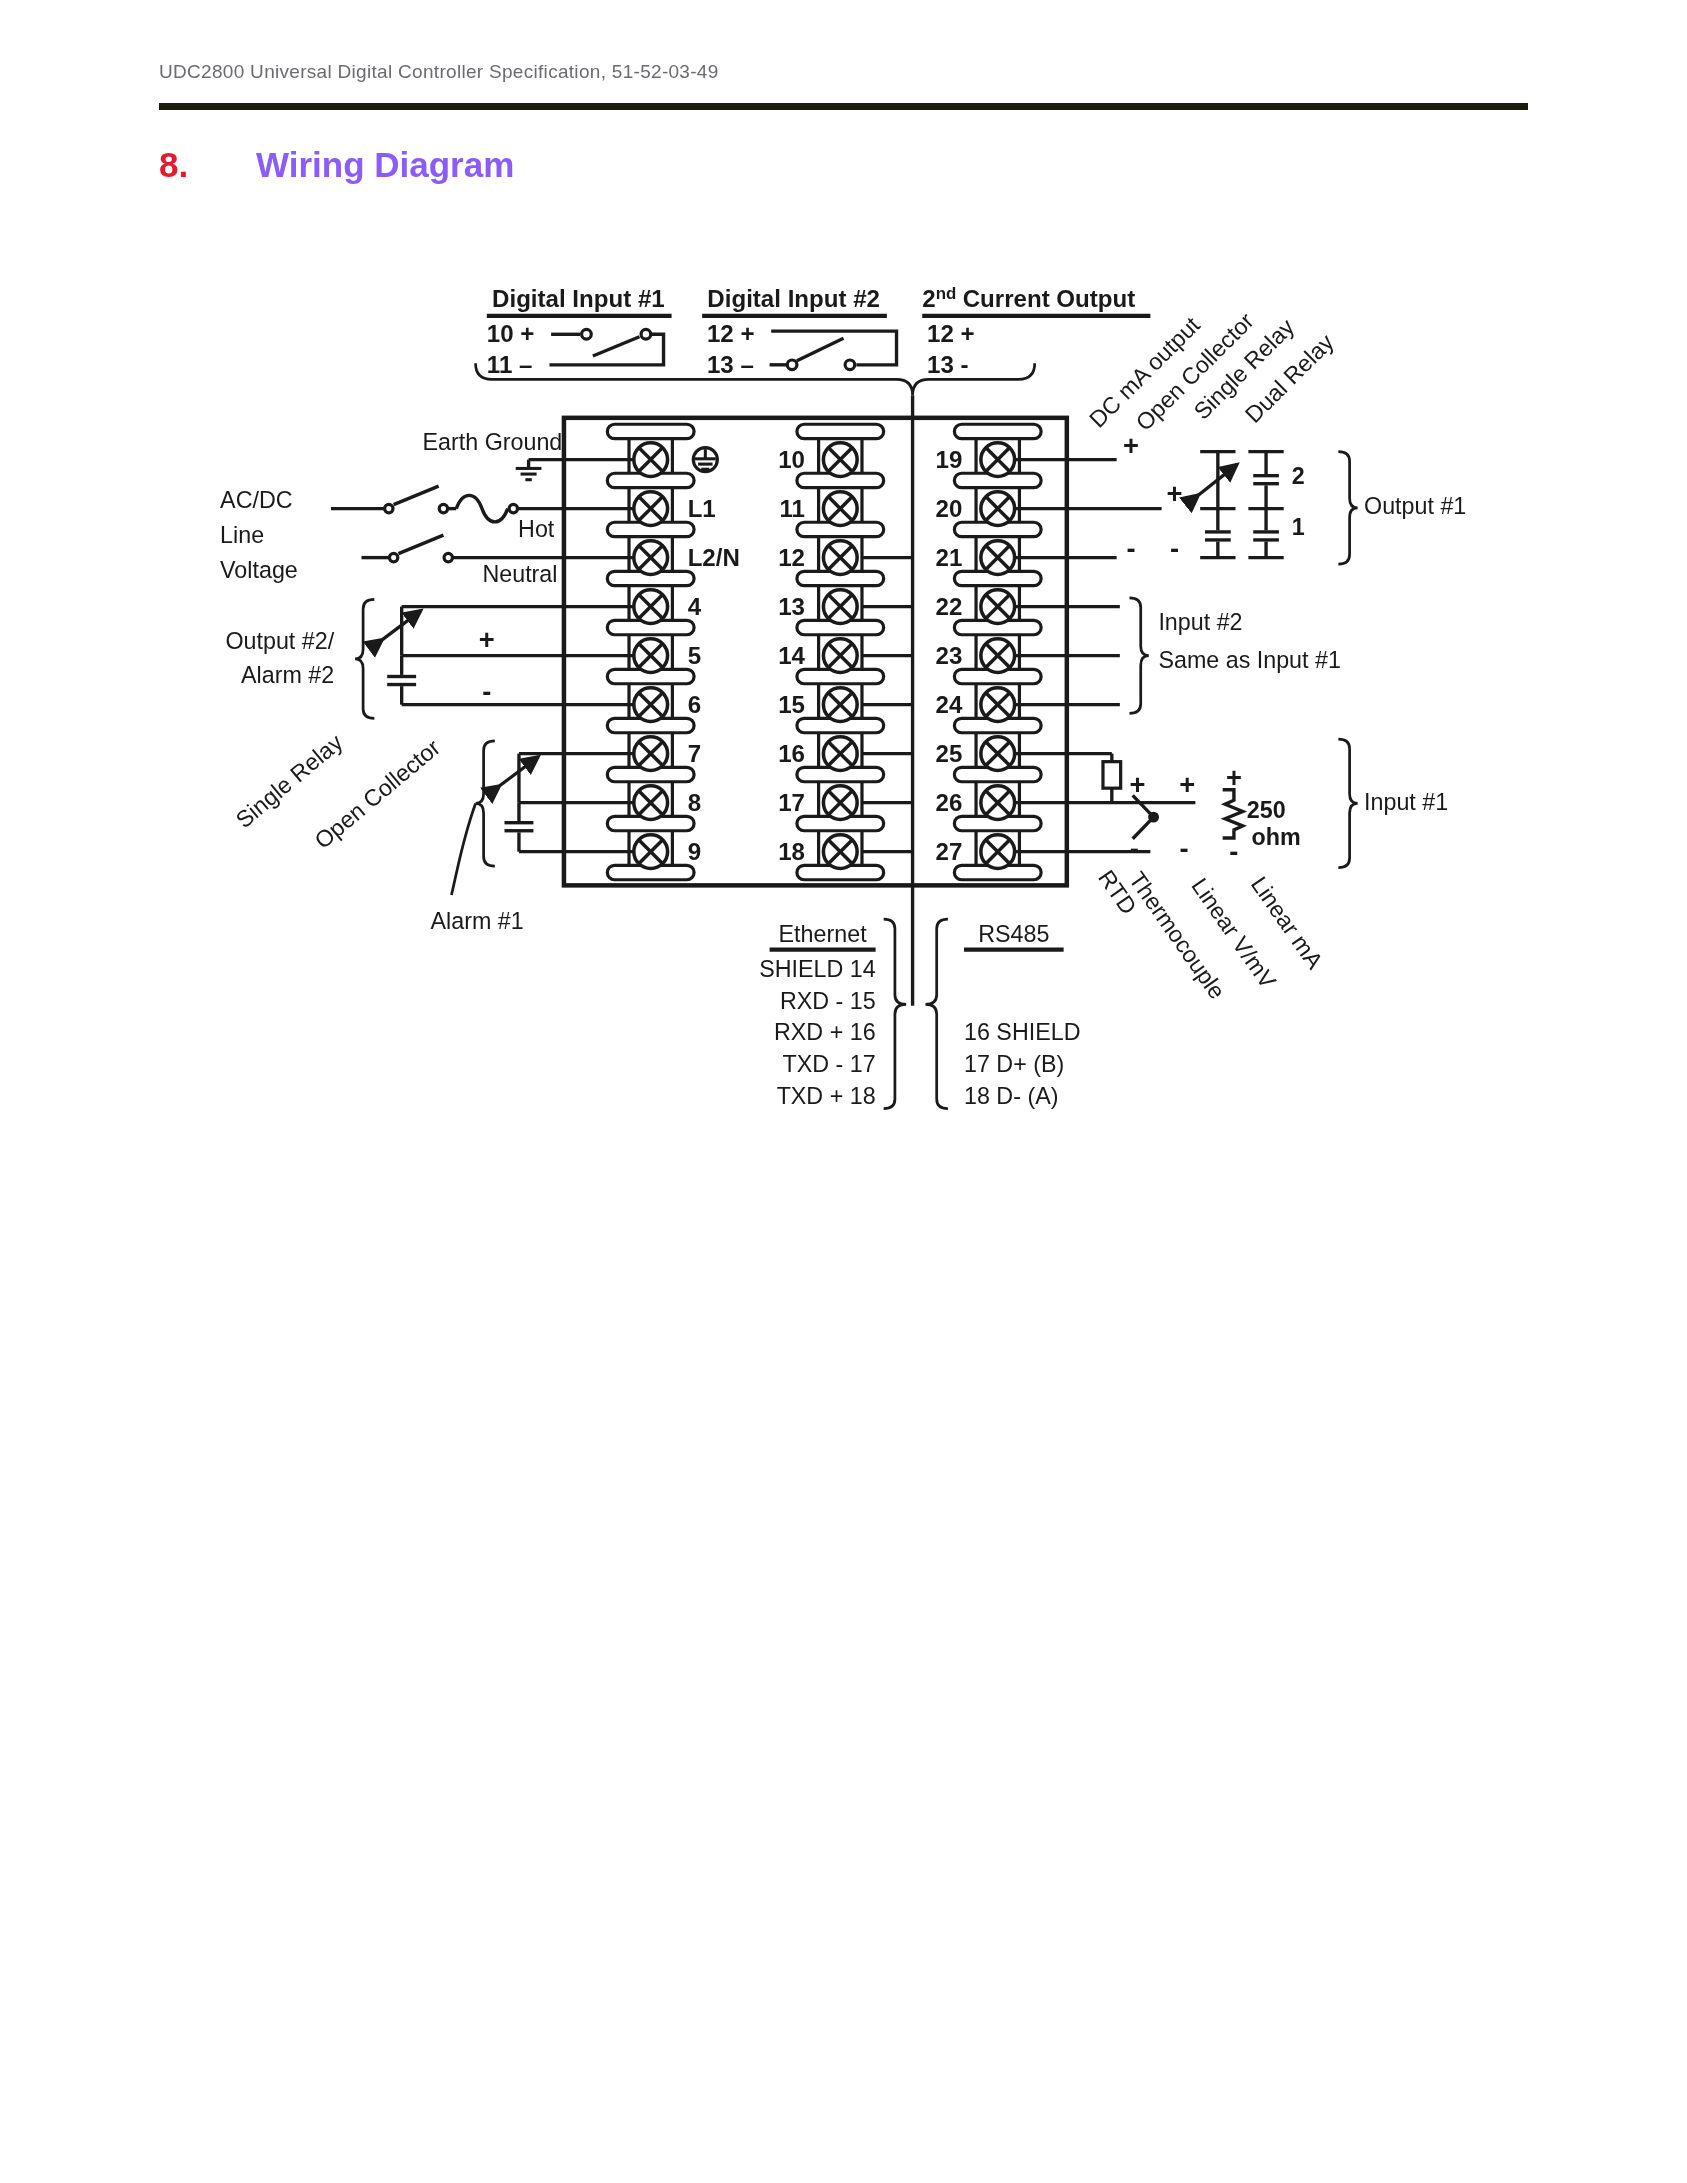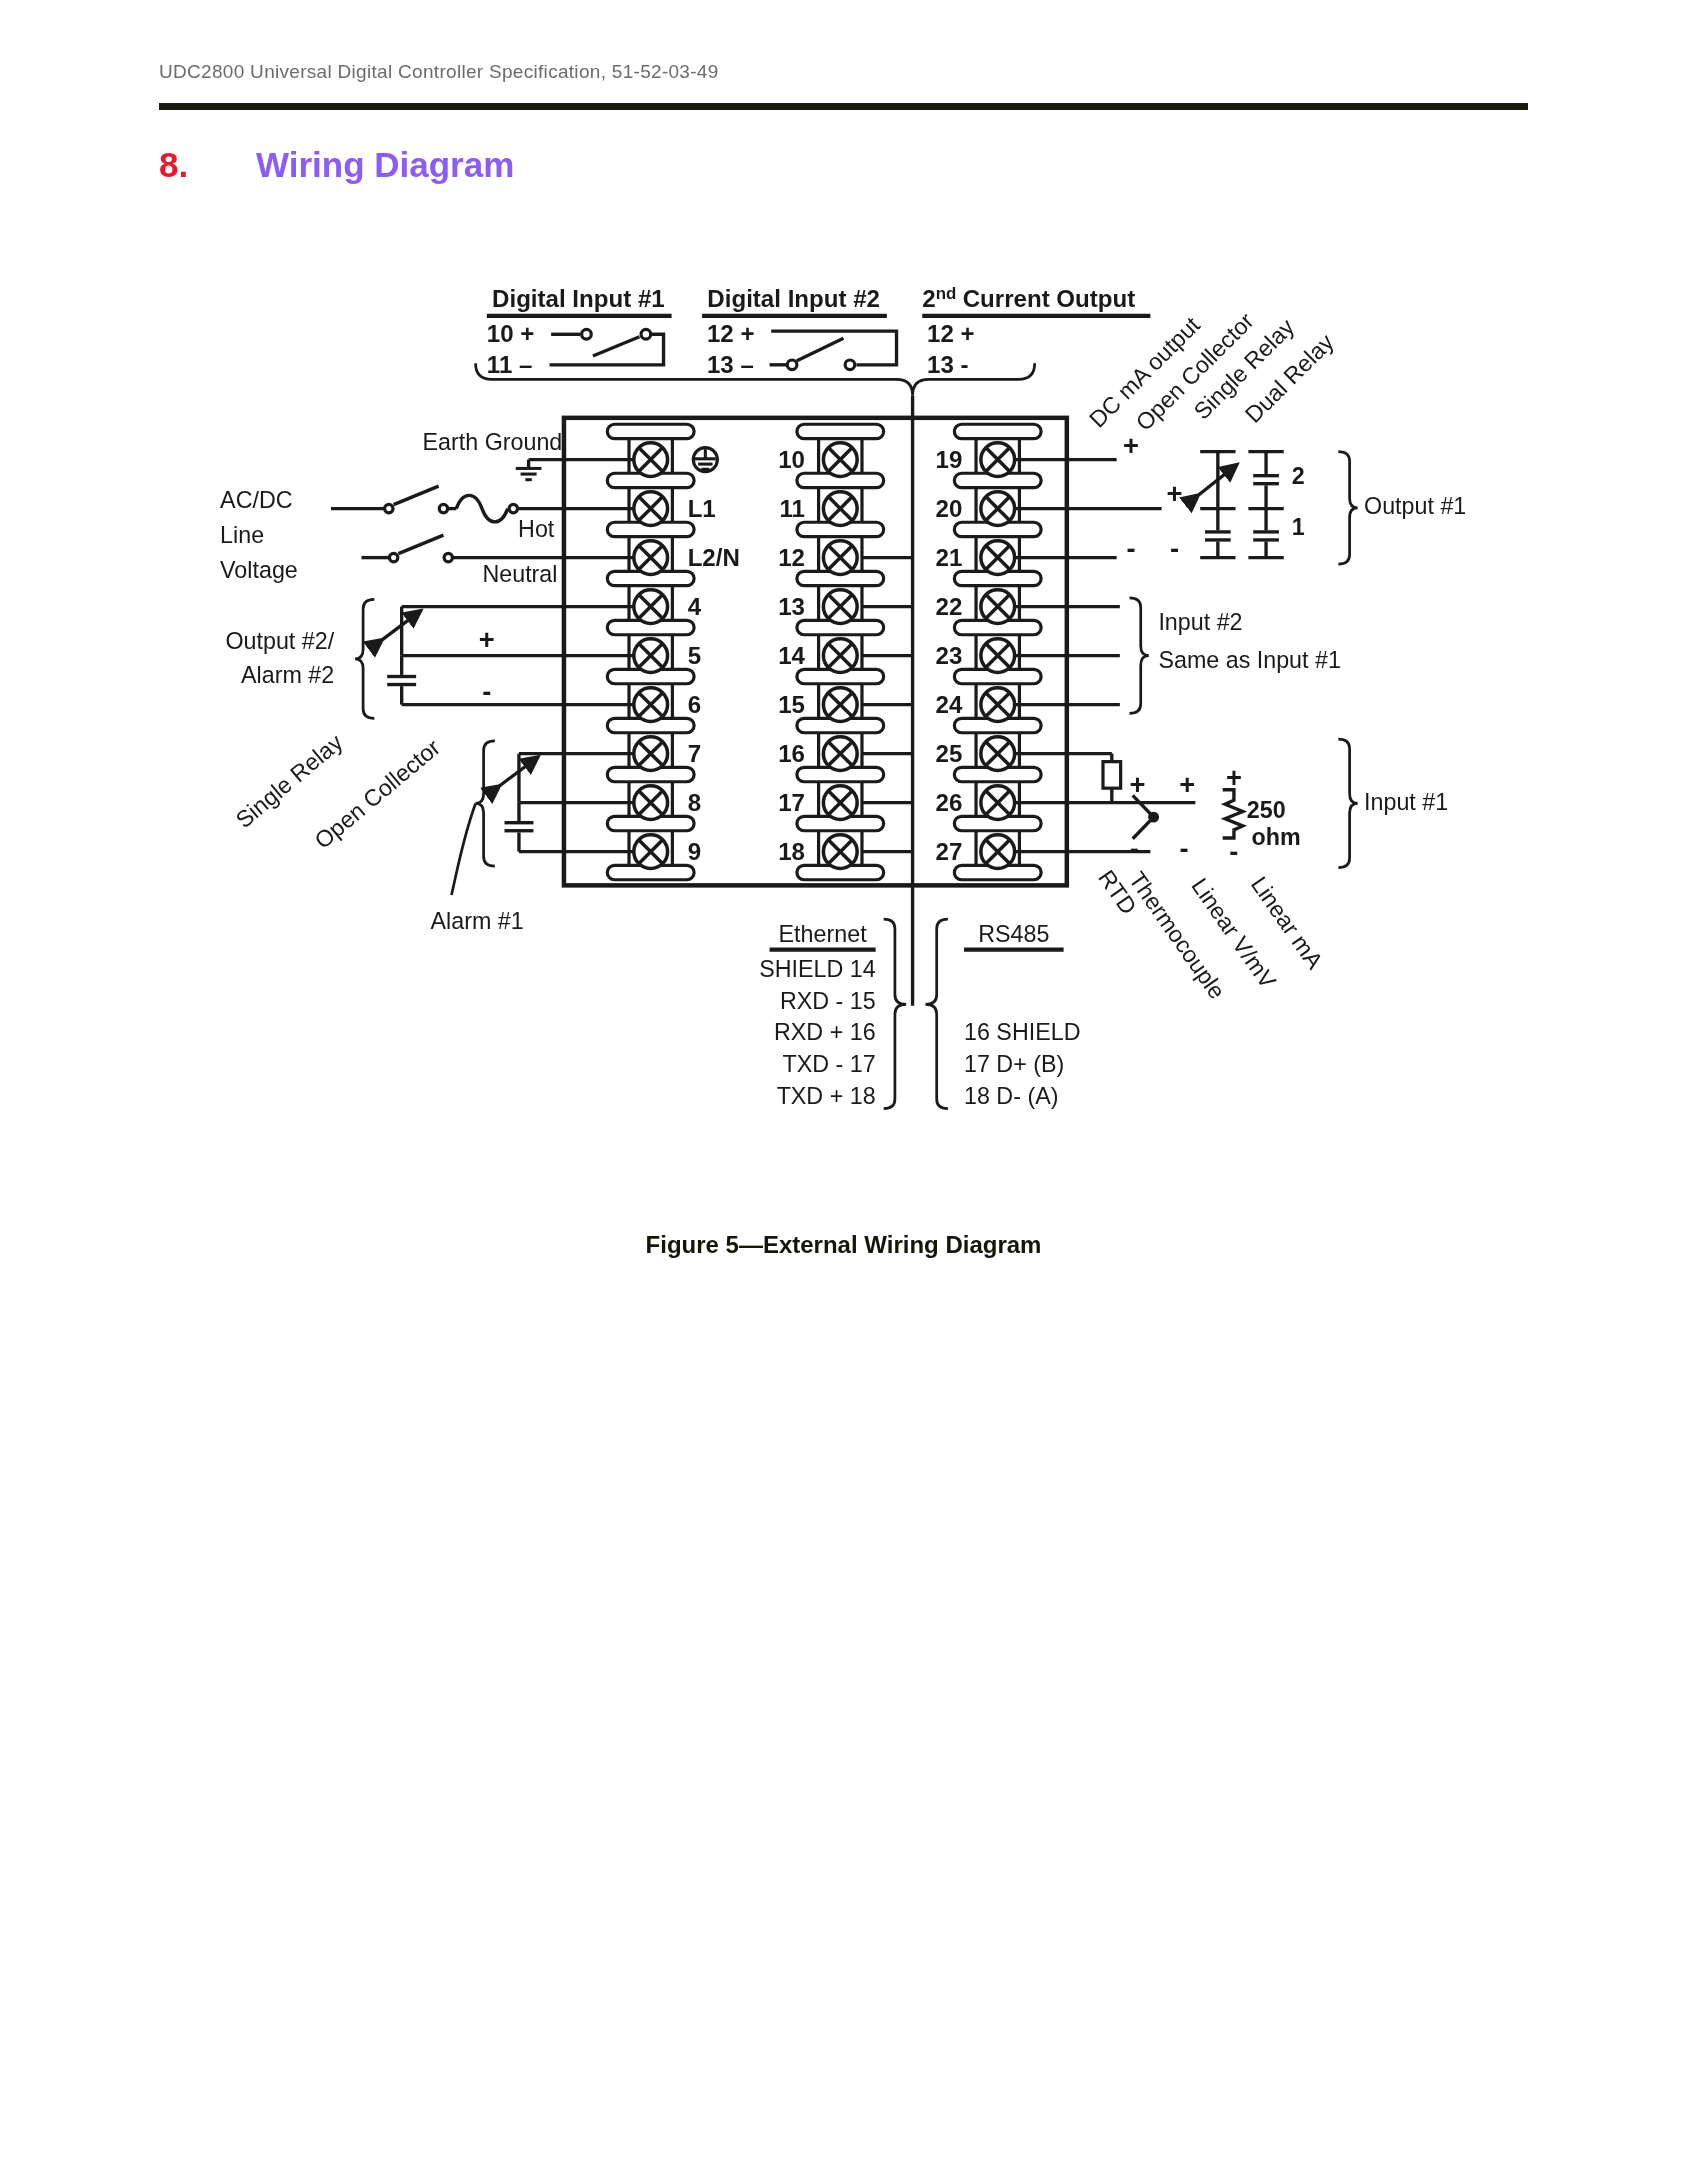--- a/index.html
+++ b/index.html
@@ -416,18 +416,17 @@
 
     <g>
       <circle class="sym" cx="439" cy="286" r="7.5" stroke-width="1.8"></circle>
       <line class="symline" x1="439" y1="279.5" x2="439" y2="285"></line>
       <line class="symline" x1="432.5" y1="285.5" x2="445.5" y2="285.5"></line>
       <line class="symline" x1="434.5" y1="288.8" x2="443.5" y2="288.8"></line>
       <line class="symline" x1="436.5" y1="292" x2="441.5" y2="292"></line>
     </g>
   </svg>
 
-  <div class="caption">Figure 5—External Wiring Diagram</div>
 
   <div class="ftr-rule"></div>
   <div class="ftr-text">Page 30</div>
 </div>
 
 
 </body></html>

